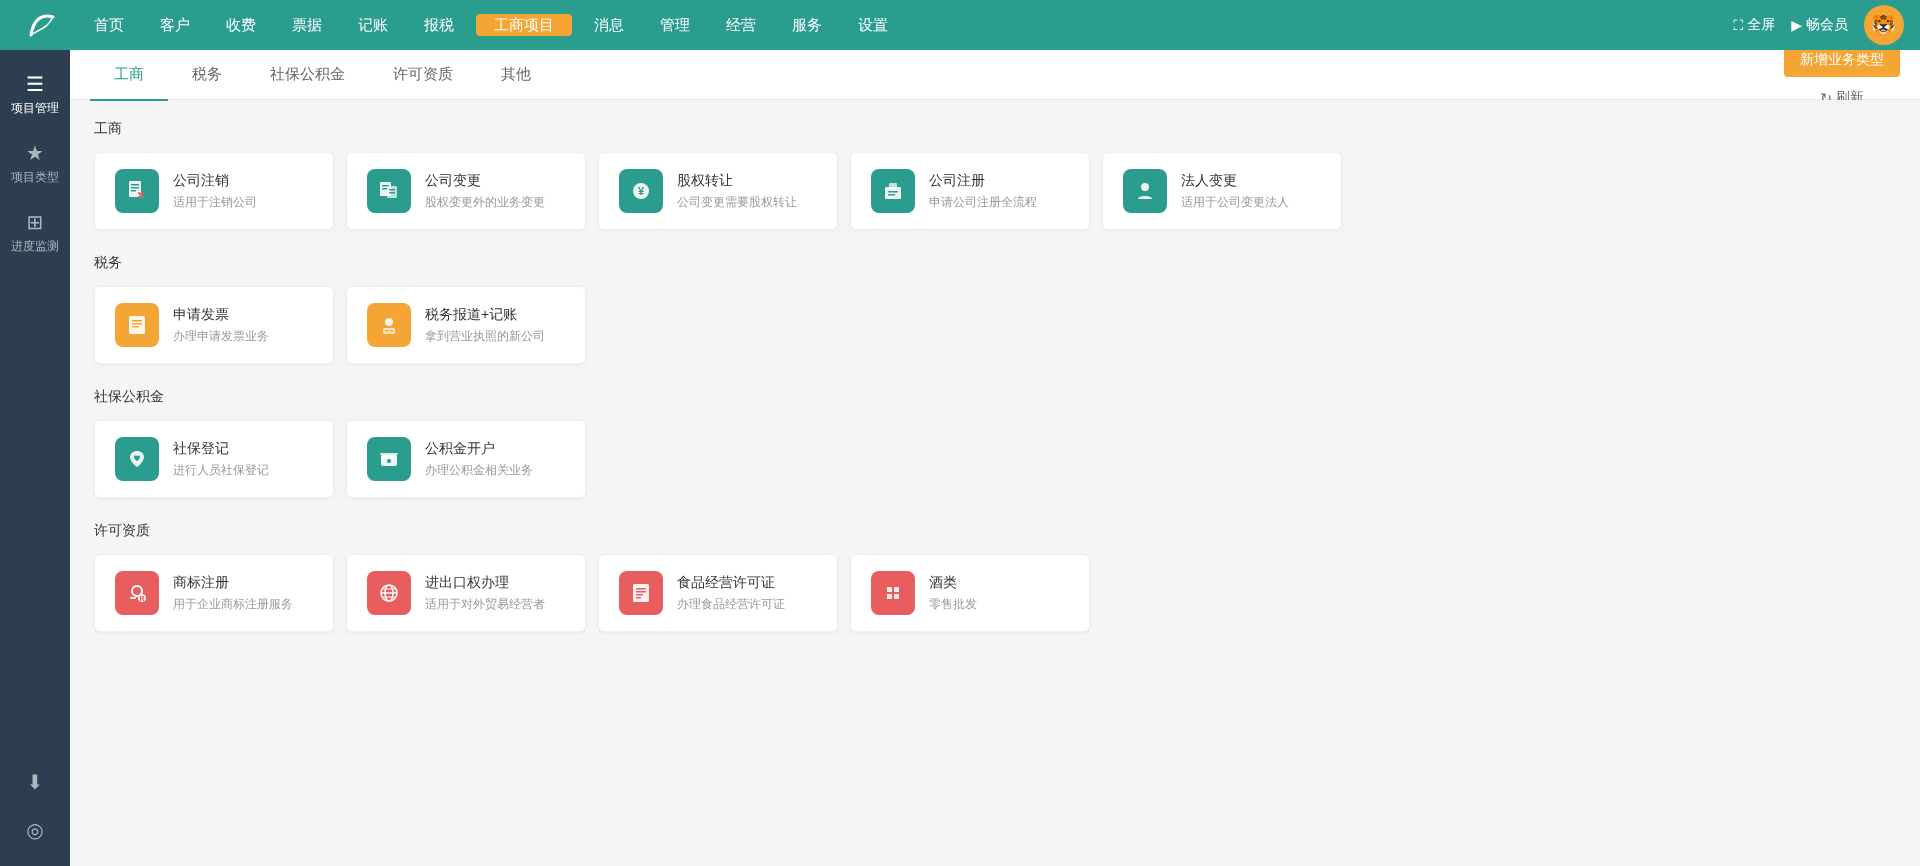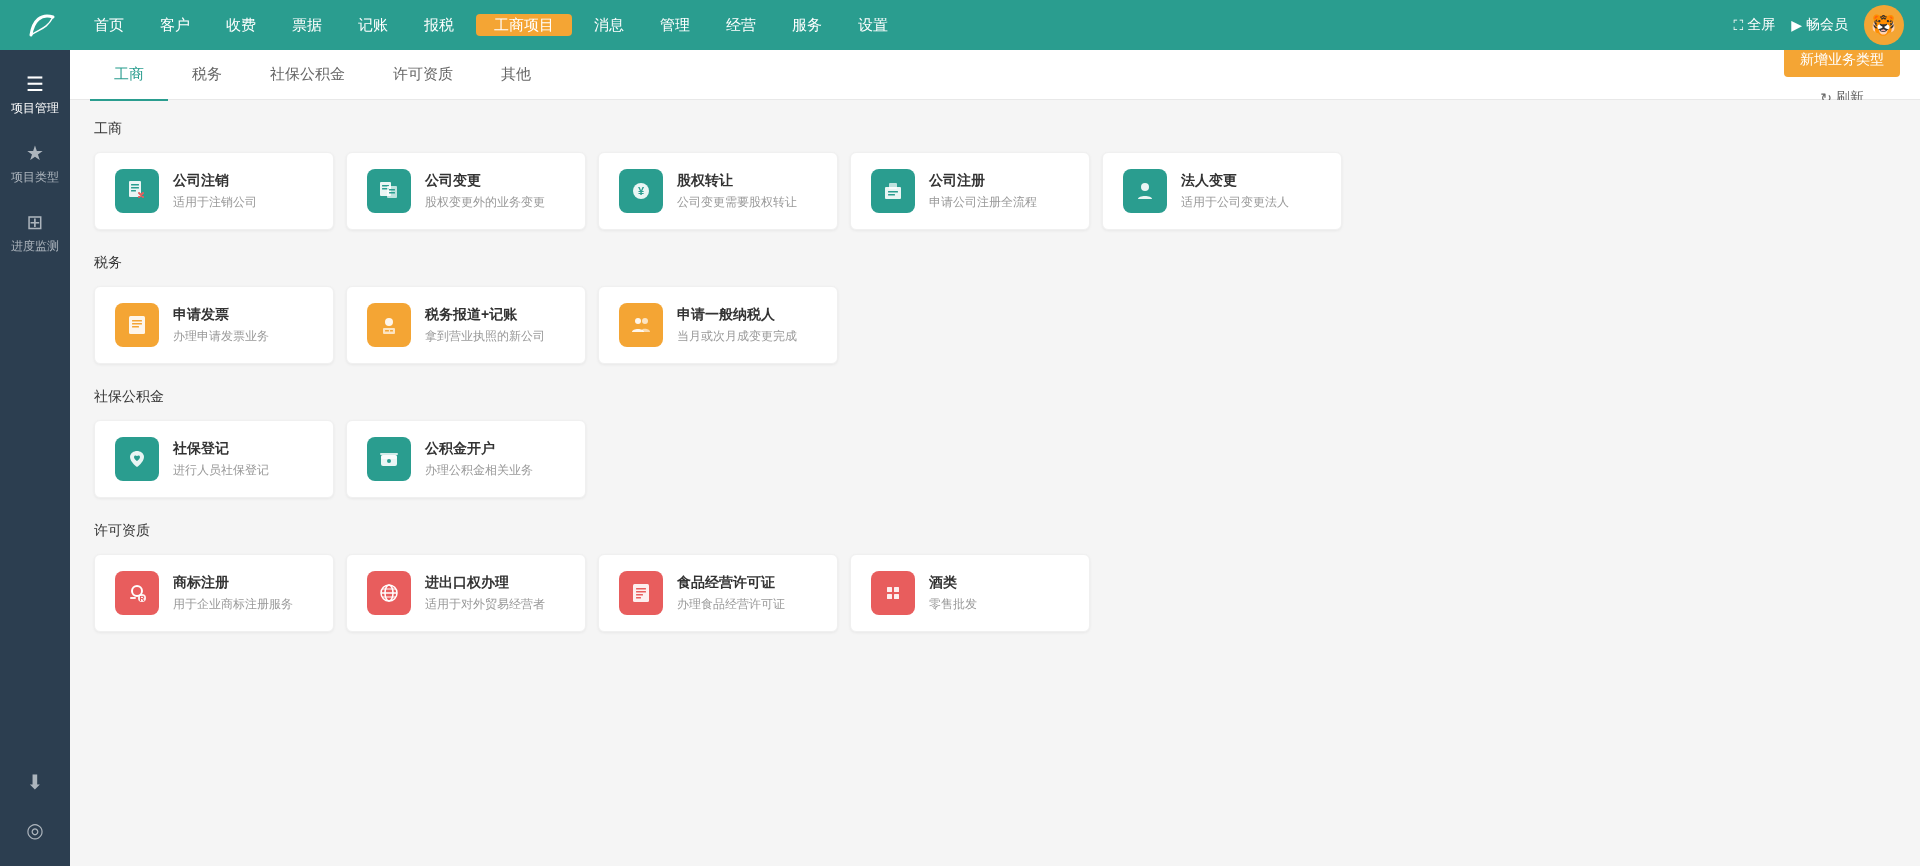--- a/index.html
+++ b/index.html
@@ -204,21 +204,21 @@
       align-items: center;
       justify-content: center;
       font-size: 22px;
       flex-shrink: 0;
       color: #fff;
     }
     .card-icon.teal { background: #2a9d8f; }
     .card-icon.orange { background: #f4a534; }
     .card-icon.red { background: #e85d5d; }
     .card-text { display: flex; flex-direction: column; gap: 4px; }
-    .card-title { font-size: 14px; color: #333; font-weight: 700; }
+    .card-title { font-size: 14px; color: #333; font-weight: 400; }
     .card-desc { font-size: 12px; color: #999; }
 
     
     .content-body::-webkit-scrollbar { width: 8px; }
     .content-body::-webkit-scrollbar-track { background: #f0f0f0; }
     .content-body::-webkit-scrollbar-thumb { background: #ccc; border-radius: 4px; }
   </style>
 </head>
 <body>
 
@@ -397,34 +397,20 @@
                   <rect x="6" y="15" width="12" height="6" rx="1" fill="white" opacity="0.7"></rect>
                   <rect x="8" y="17" width="4" height="1.5" rx="0.5" fill="#f4a534"></rect>
                   <rect x="13" y="17" width="3" height="1.5" rx="0.5" fill="#f4a534"></rect>
                 </svg>
             </div>
             <div class="card-text">
               <div class="card-title">税务报道+记账</div>
               <div class="card-desc">拿到营业执照的新公司</div>
             </div>
           </div>
-          <div class="card">
-            <div class="card-icon orange">
-              <svg width="24" height="24" viewBox="0 0 24 24" fill="white">
-                  <circle cx="9" cy="8" r="3" fill="white" opacity="0.9"></circle>
-                  <circle cx="16" cy="8" r="3" fill="white" opacity="0.7"></circle>
-                  <path d="M3 19 C3 15, 15 15, 15 19" fill="white" opacity="0.9"></path>
-                  <path d="M13 17 C13 15, 21 15, 21 19 L21 19 L13 19 Z" fill="white" opacity="0.6"></path>
-                </svg>
-            </div>
-            <div class="card-text">
-              <div class="card-title">申请一般纳税人</div>
-              <div class="card-desc">当月或次月成变更完成</div>
-            </div>
-          </div>
         </div>
       </div>
 
       <div class="section">
         <div class="section-title">社保公积金</div>
         <div class="cards-grid">
           <div class="card">
             <div class="card-icon teal">
               <svg width="24" height="24" viewBox="0 0 24 24" fill="white">
                   <path d="M12 4 C9 4 5 6 5 10 C5 15 12 20 12 20 C12 20 19 15 19 10 C19 6 15 4 12 4Z" fill="white" opacity="0.9"></path>

